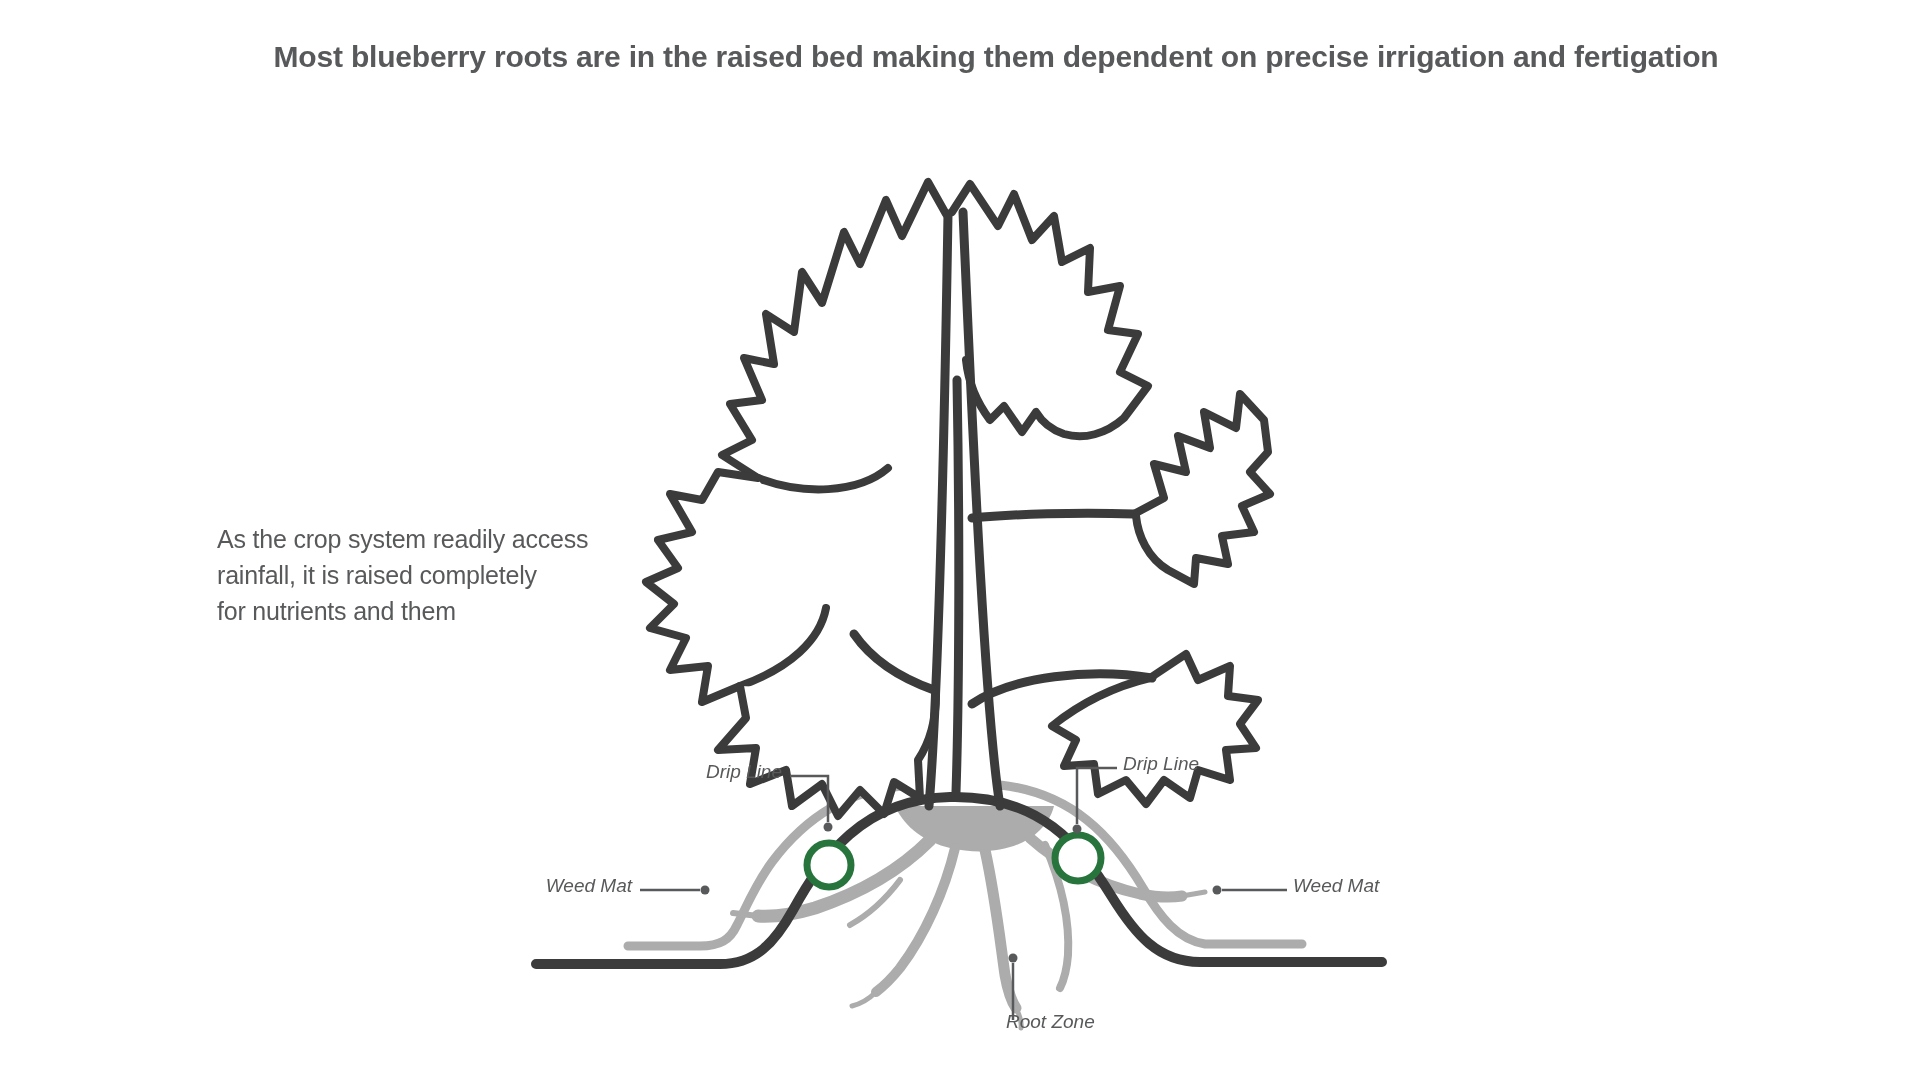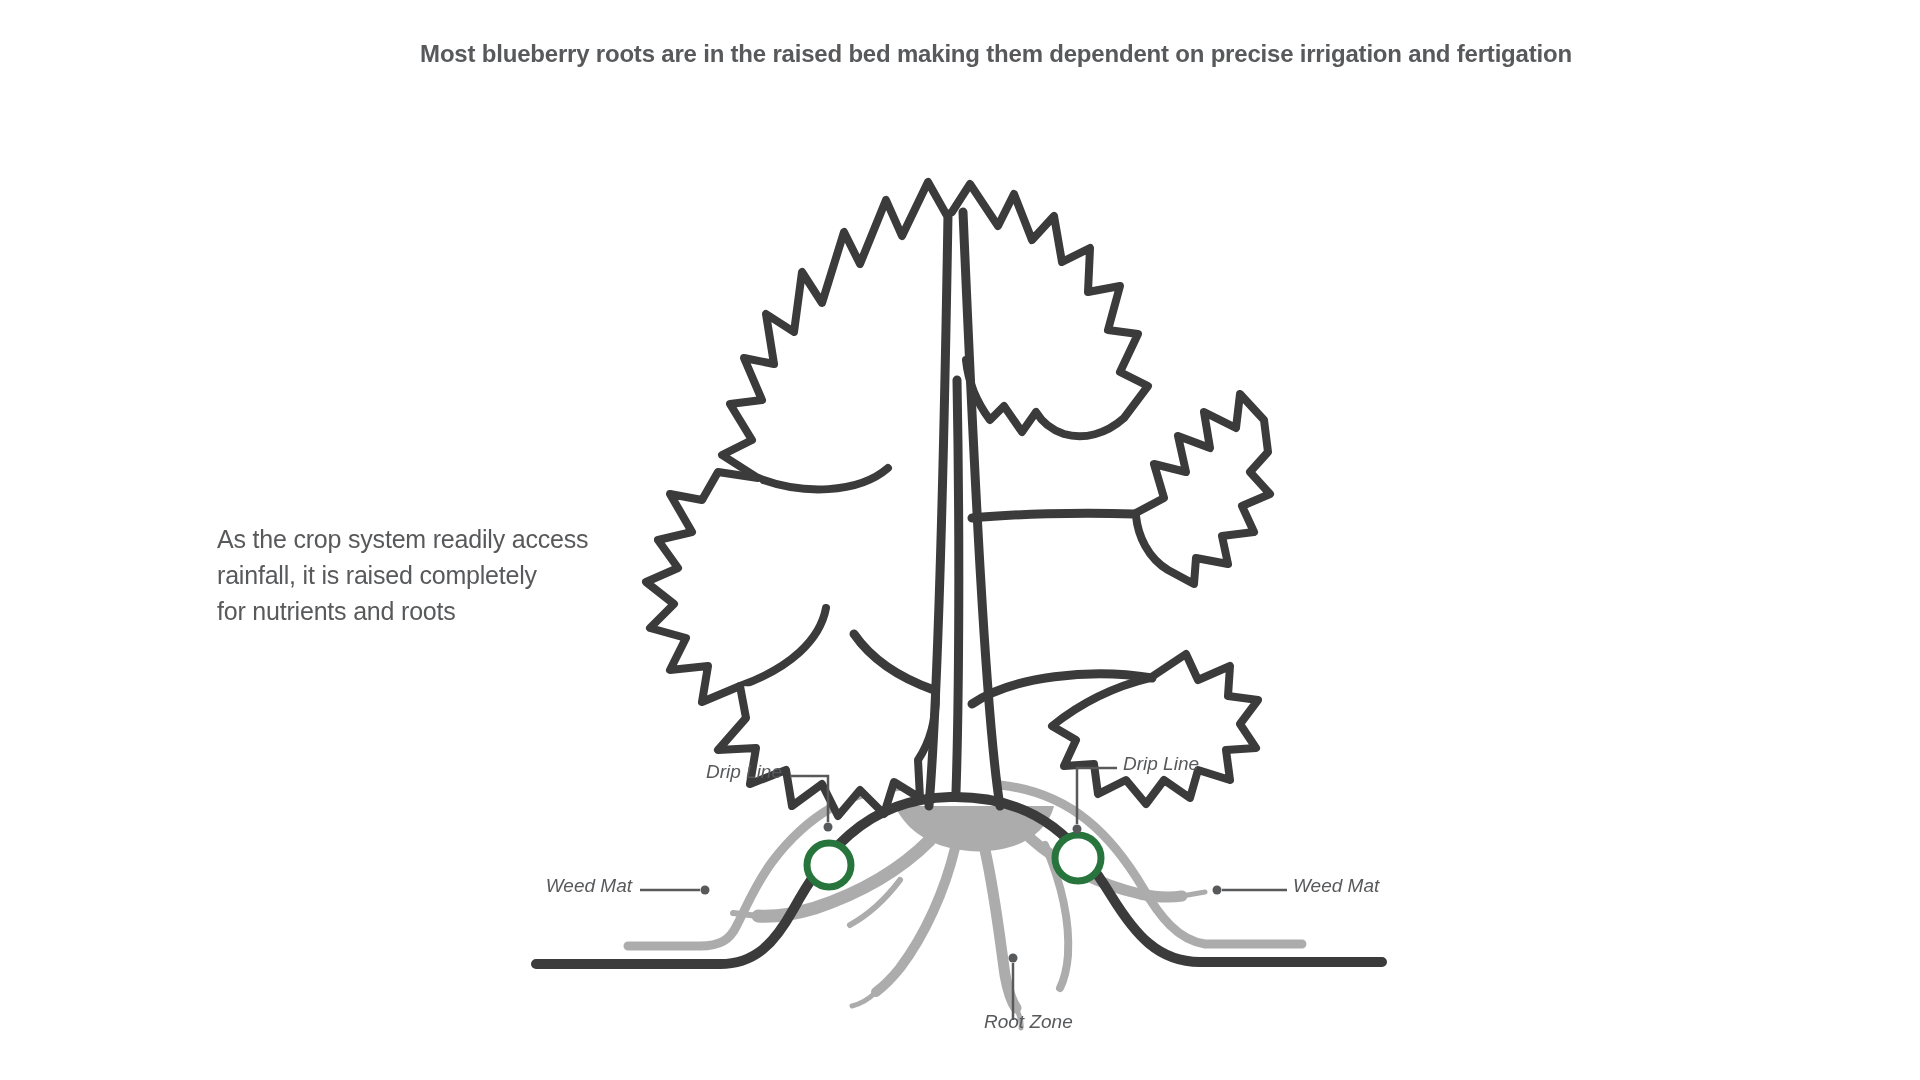--- a/index.html
+++ b/index.html
@@ -4,58 +4,58 @@
 <style>
   html,body{margin:0;padding:0;background:#ffffff;}
   body{
     position:relative;width:1920px;height:1080px;overflow:hidden;
     font-family:"Liberation Sans", sans-serif;
   }
   .page-title{
     position:absolute;left:0;right:0;top:40px;
     padding-left:72px;
     text-align:center;
-    font-size:24px;font-weight:bold;letter-spacing:-0.2px;
+    font-size:30px;font-weight:bold;letter-spacing:-0.2px;
     color:var(--text_gray,#58595B);
   }
   .side-note{
     position:absolute;left:217px;top:521px;width:470px;
     font-size:25px;line-height:36px;letter-spacing:-0.2px;
     color:var(--text_gray,#58595B);
   }
   .diagram-label{
     position:absolute;
     font-style:italic;font-size:19px;white-space:nowrap;
     color:var(--text_gray,#58595B);
   }
   #lbl-drip-left{right:1138px;top:761px;}
   #lbl-drip-right{left:1123px;top:753px;}
   #lbl-weed-left{right:1288px;top:875px;}
   #lbl-weed-right{left:1293px;top:875px;}
-  #lbl-root-zone{left:984px;top:1011px;}
+  #lbl-root-zone{left:1006px;top:1011px;}
   #diagram-svg{position:absolute;left:400px;top:150px;width:1100px;height:930px;}
   .leaf{fill:#ffffff;stroke:var(--outline_dark,#3B3B3B);stroke-width:8;stroke-linejoin:round;stroke-linecap:round;}
   .ln-dark{fill:none;stroke:var(--outline_dark,#3B3B3B);stroke-width:9;stroke-linejoin:round;stroke-linecap:round;}
   .bed{fill:none;stroke:var(--outline_dark,#3B3B3B);stroke-width:10;stroke-linecap:round;stroke-linejoin:round;}
   .mat{fill:none;stroke:var(--weed_mat_gray,#ACACAC);stroke-width:9;stroke-linecap:round;stroke-linejoin:round;}
   .root-s{fill:none;stroke:var(--roots_gray,#ACACAC);stroke-linecap:round;stroke-linejoin:round;}
   .root-f{fill:var(--roots_gray,#ACACAC);stroke:none;}
   .conn{fill:none;stroke:var(--text_gray,#58595B);stroke-width:2.5px;}
   .dot{fill:var(--text_gray,#58595B);}
   .ring{fill:#ffffff;stroke:var(--drip_ring_green,#27753C);stroke-width:7;}
 </style>
 </head>
 <body>
 
 <div class="page-title">Most blueberry roots are in the raised bed making them dependent on precise irrigation and fertigation</div>
 
 <div class="side-note">
   <div>As the crop system readily access</div>
   <div>rainfall, it is raised completely</div>
-  <div>for nutrients and roots</div>
+  <div>for nutrients and them</div>
 </div>
 
 <svg id="diagram-svg" viewBox="400 150 1100 930" xmlns="http://www.w3.org/2000/svg">
 
   <g>
     <path class="root-f" d="M 895 806 C 905 828 925 842 950 848 C 985 856 1020 850 1040 830 C 1048 822 1052 814 1054 806 Z"></path>
     <path class="root-s" stroke-width="13" d="M 930 840 C 900 870 860 893 815 908 C 795 914 775 917 758 916"></path>
     <path class="root-s" stroke-width="6" d="M 758 916 L 733 913"></path>
     <path class="root-s" stroke-width="10" d="M 955 848 C 945 890 925 935 900 968 C 892 978 884 986 876 992"></path>
     <path class="root-s" stroke-width="5" d="M 876 992 C 868 1000 860 1004 852 1006"></path>

